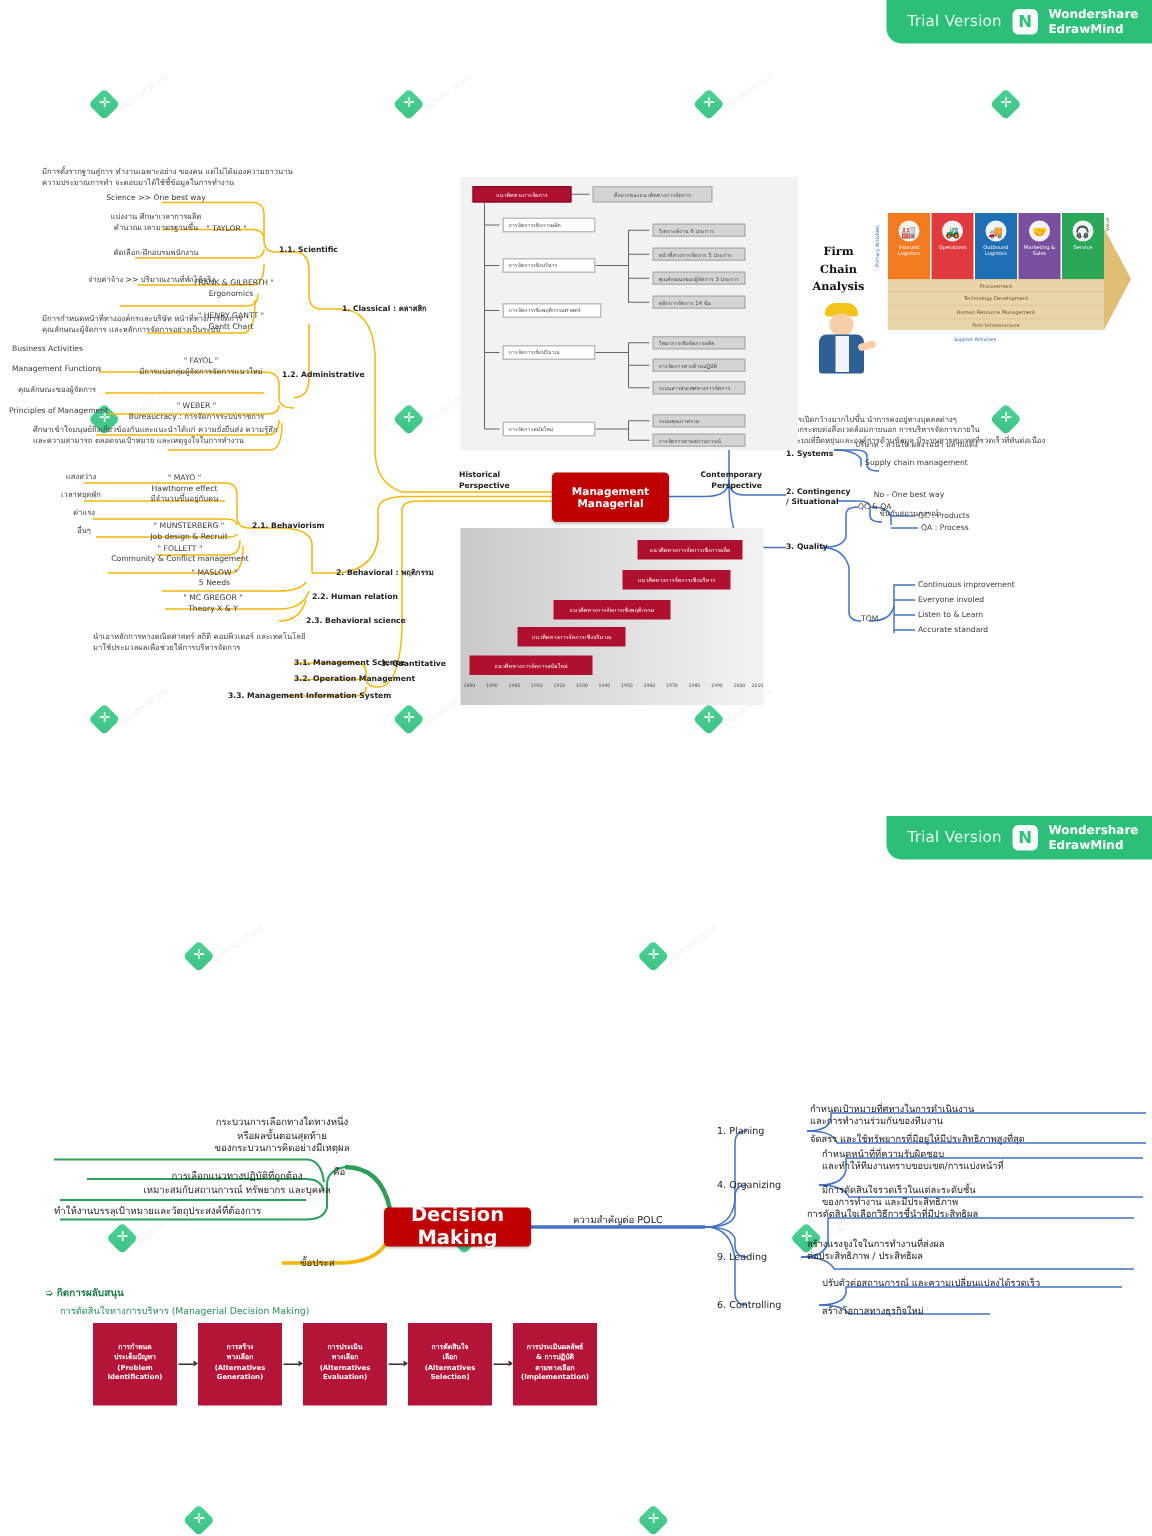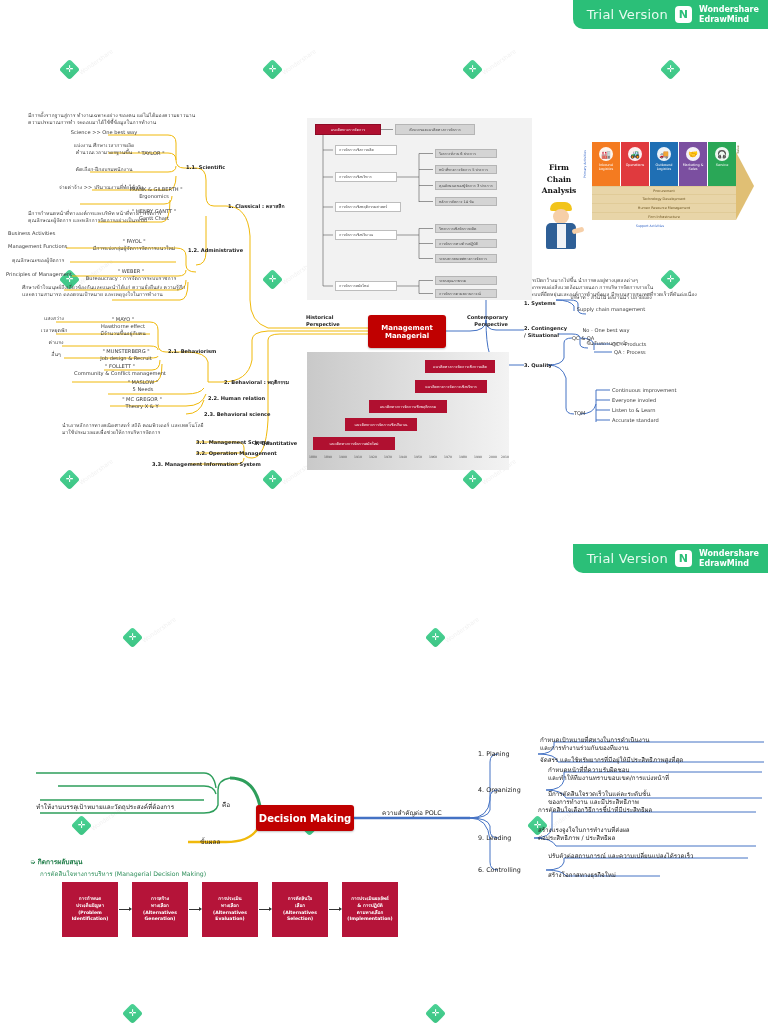--- a/index.html
+++ b/index.html
@@ -21,21 +21,21 @@
   .trial-banner {
     position: absolute;
     display: flex; align-items: center; gap: 7px;
     background: #2bbf78;
     color: #fff;
     border-bottom-left-radius: 10px;
     padding: 5px 9px 5px 14px;
     right: 0;
   }
   .trial-banner .tv-label {
-    font-size: 13px; color: #e7fbf0; letter-spacing: .2px;
+    font-size: 10px; color: #e7fbf0; letter-spacing: .2px;
     white-space: nowrap;
   }
   .ws-logo {
     width: 17px; height: 17px; border-radius: 4px;
     background: #fff;
     display: flex; align-items: center; justify-content: center;
     color: #2bbf78; font-weight: bold; font-size: 11px;
     line-height: 1;
   }
   .ws-name { font-size: 8px; font-weight: bold; line-height: 1.2; white-space: nowrap; }
@@ -517,26 +517,31 @@
       <path d="M546,790 Q562,790 566,798 L762,798"></path>
 
       <path d="M534,838 Q550,838 552,828 L552,812 L756,812"></path>
       <path d="M534,838 Q552,838 556,846 L756,846"></path>
 
       <path d="M546,870 Q562,870 564,862 L564,858 L748,858"></path>
       <path d="M546,870 Q562,870 566,876 L660,876"></path>
     </g>
   </svg>
 
+  <div class="node-label center" style="left:88px; top:744px; width:200px; font-size:6.4px; color:#222;">กระบวนการเลือกทางใดทางหนึ่ง
+หรือผลขั้นตอนสุดท้าย
+ของกระบวนการคิดอย่างมีเหตุผล</div>
+  <div class="node-label center" style="left:34px; top:780px; width:248px; font-size:6.4px; color:#222;">การเลือกแนวทางปฏิบัติที่ถูกต้อง
+เหมาะสมกับสถานการณ์ ทรัพยากร และบุคคล</div>
   <div class="node-label" style="left:36px; top:803px; width:250px; font-size:6.4px; color:#222;">ทำให้งานบรรลุเป้าหมายและวัตถุประสงค์ที่ต้องการ</div>
 
-  <div class="node-label" style="left:222px; top:777px; font-size:6.4px; color:#222;margin-top:24px;">คือ</div>
-  <div class="node-label" style="left:200px; top:838px; font-size:6.4px; color:#222;">ขั้นผลล</div>
-
-  <div class="hub" style="left:256px; top:805px; width:98px; height:26px; font-size:10px;">
+  <div class="node-label" style="left:222px; top:777px; font-size:6.4px; color:#222;">คือ</div>
+  <div class="node-label" style="left:200px; top:838px; font-size:6.4px; color:#222;">ขั้อประส</div>
+
+  <div class="hub" style="left:256px; top:805px; width:98px; height:26px; font-size:13px;">
     <span>Decision Making</span>
   </div>
 
   <div class="node-label" style="left:382px; top:809px; font-size:6.4px; color:#222;">ความสำคัญต่อ POLC</div>
 
   <div class="node-label" style="left:478px; top:750px; font-size:6.4px; color:#222;">1. Planing</div>
   <div class="node-label" style="left:540px; top:736px; width:228px; font-size:6.2px; color:#222;">กำหนดเป้าหมายที่ศทางในการดำเนินงาน
 และการทำงานร่วมกันของทีมงาน</div>
   <div class="node-label" style="left:540px; top:756px; width:228px; font-size:6.2px; color:#222;">จัดสรร และใช้ทรัพยากรที่มีอยู่ให้มีประสิทธิภาพสูงที่สุด</div>
 

